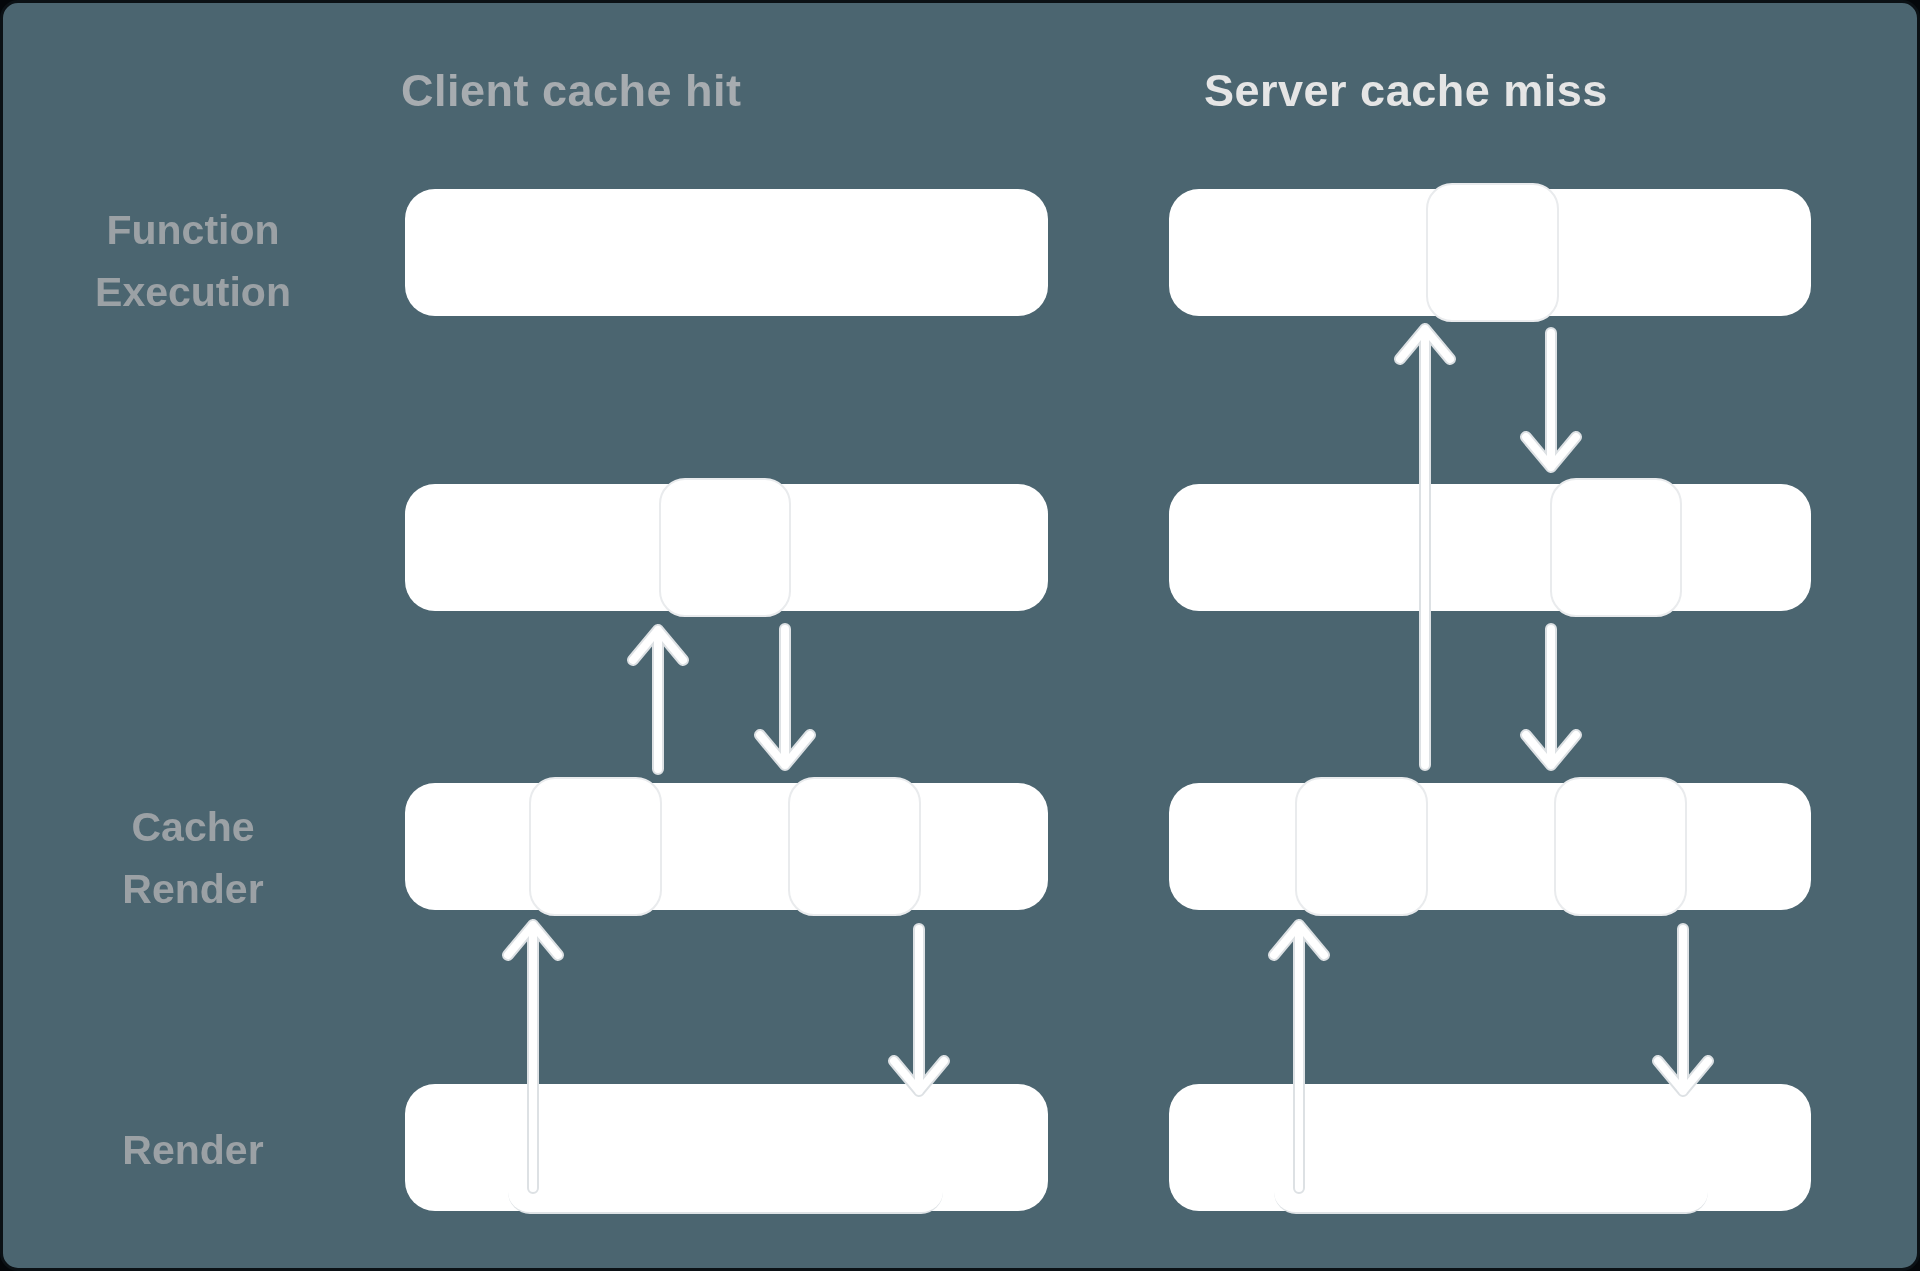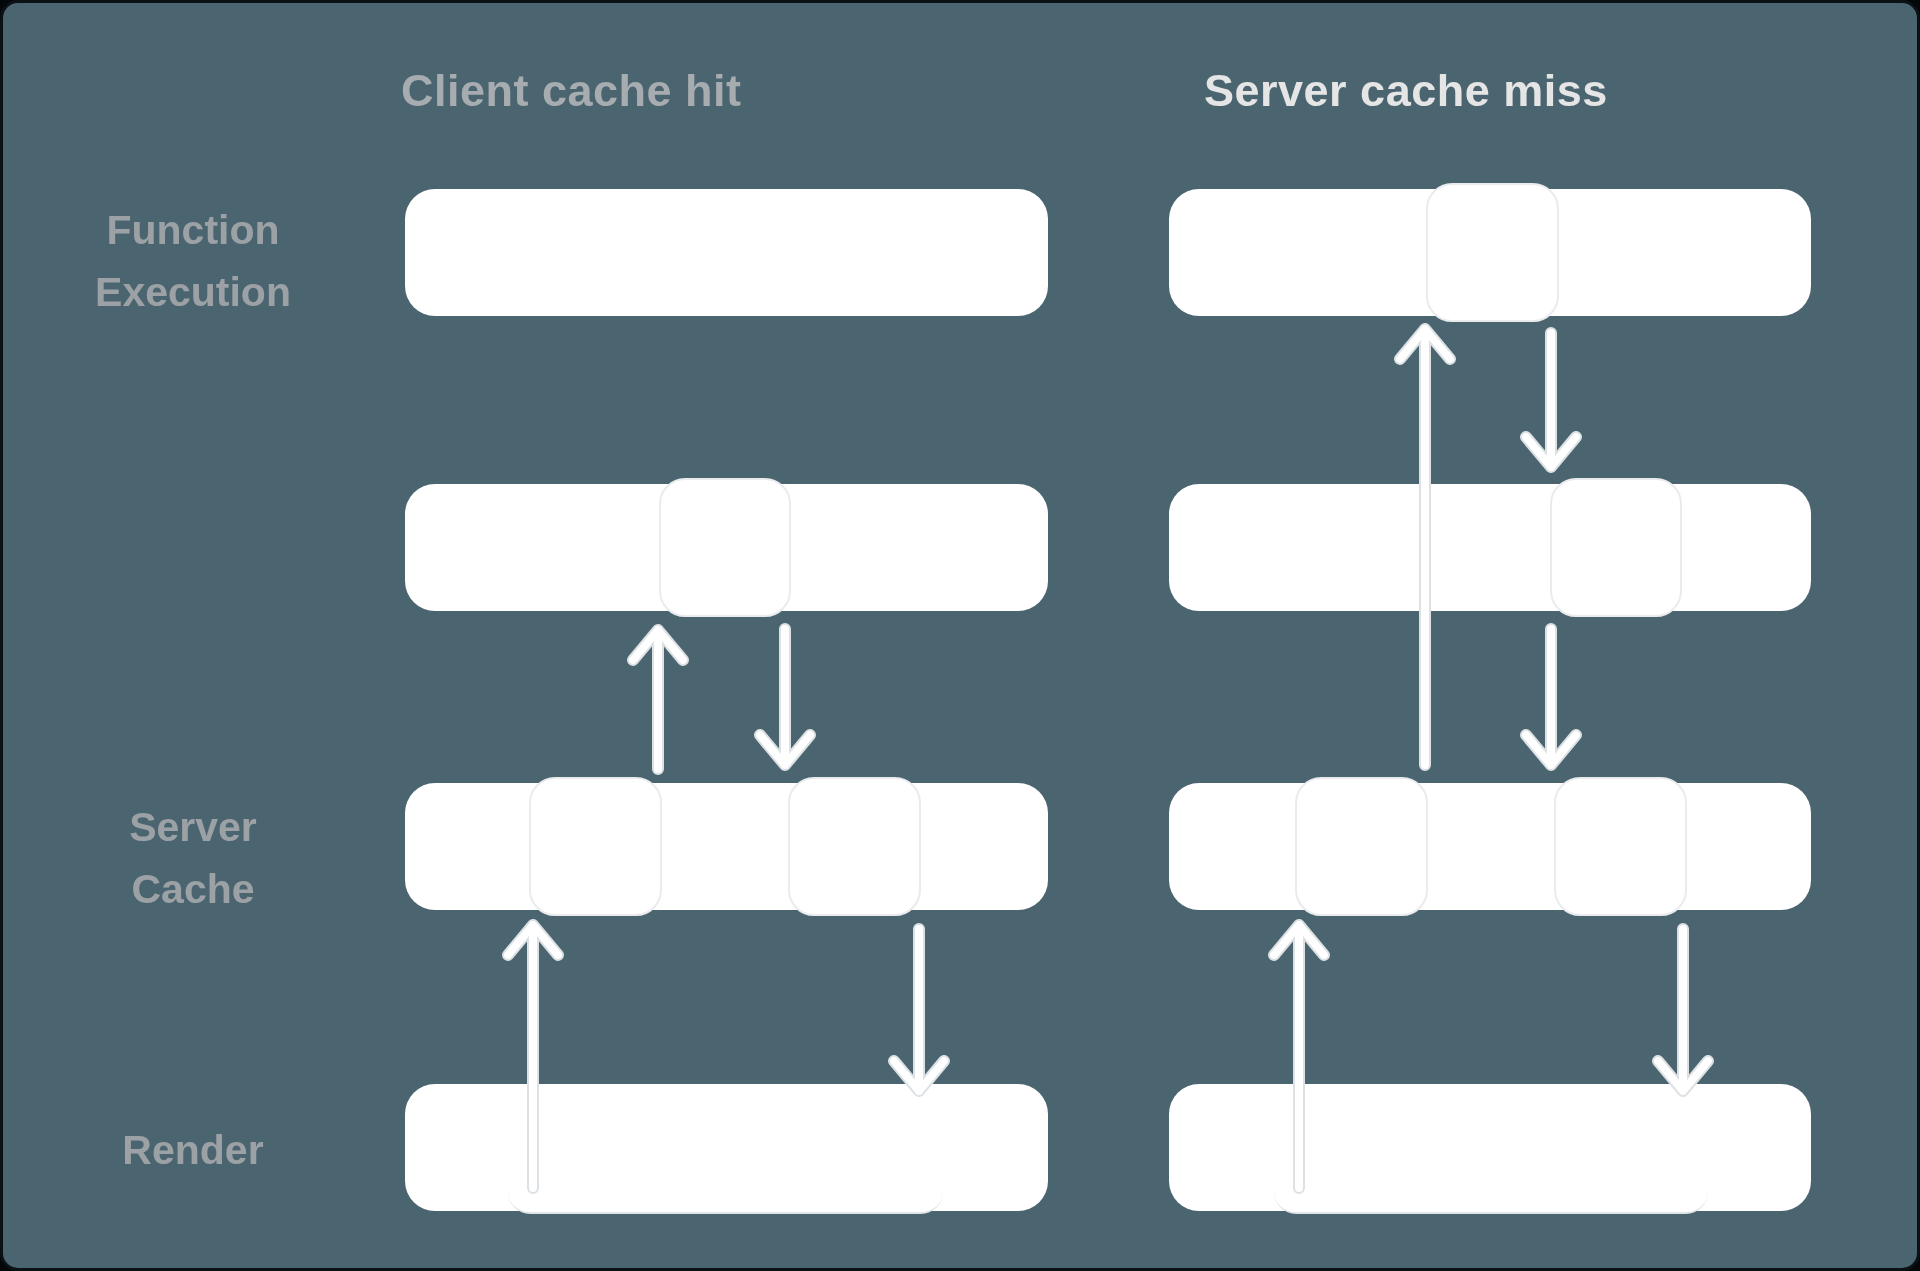--- a/index.html
+++ b/index.html
@@ -70,21 +70,21 @@
 
 <div class="stage" id="stage" style="background: rgb(75, 101, 112); border-color: rgb(11, 17, 21);">
 
   <div class="col-header" id="hdr-0" style="left: 398px; top: 62px; color: rgb(167, 172, 176);">Client cache hit</div>
 
   <div class="col-header" id="hdr-1" style="left: 1168px; top: 62px; color: #e5e5e5; margin-left: 33px;">Server cache miss</div>
 
   <div class="row-label" id="lbl-0" style="top: 196px; color: rgb(155, 161, 165);">Function Execution</div>
 
 
-  <div class="row-label" id="lbl-2" style="top: 793px; color: rgb(155, 161, 165);">Server Cache</div>
+  <div class="row-label" id="lbl-2" style="top: 793px; color: rgb(155, 161, 165);">Cache Render</div>
 
   <div class="row-label" id="lbl-3" style="top: 1116px; color: rgb(155, 161, 165);">Render</div>
 
   <div id="bands">
       <div class="band" style="left: 402px; top: 186px; width: 643px; height: 127px; background: rgb(255, 255, 255);"></div>
       <div class="band" style="left: 402px; top: 481px; width: 643px; height: 127px; background: rgb(255, 255, 255);"></div>
       <div class="band" style="left: 402px; top: 780px; width: 643px; height: 127px; background: rgb(255, 255, 255);"></div>
       <div class="band" style="left: 402px; top: 1081px; width: 643px; height: 127px; background: rgb(255, 255, 255);"></div>
       <div class="band" style="left: 1166px; top: 186px; width: 642px; height: 127px; background: rgb(255, 255, 255);"></div>
       <div class="band" style="left: 1166px; top: 481px; width: 642px; height: 127px; background: rgb(255, 255, 255);"></div>

